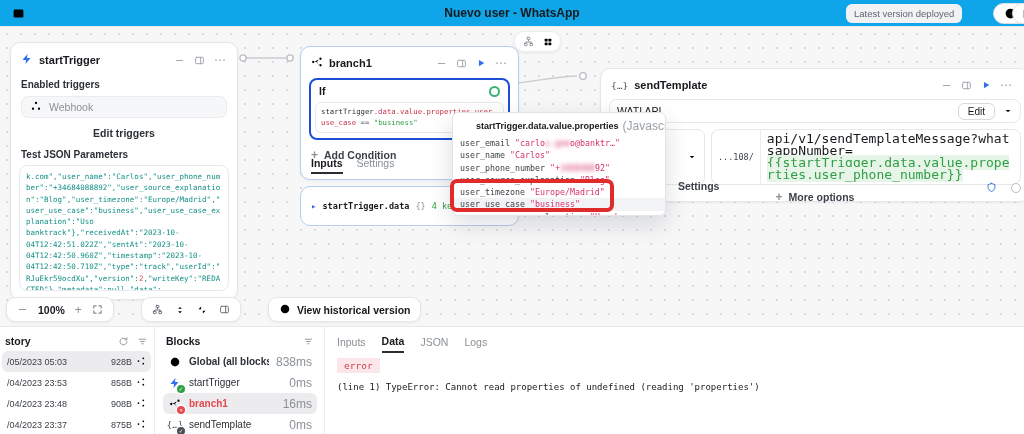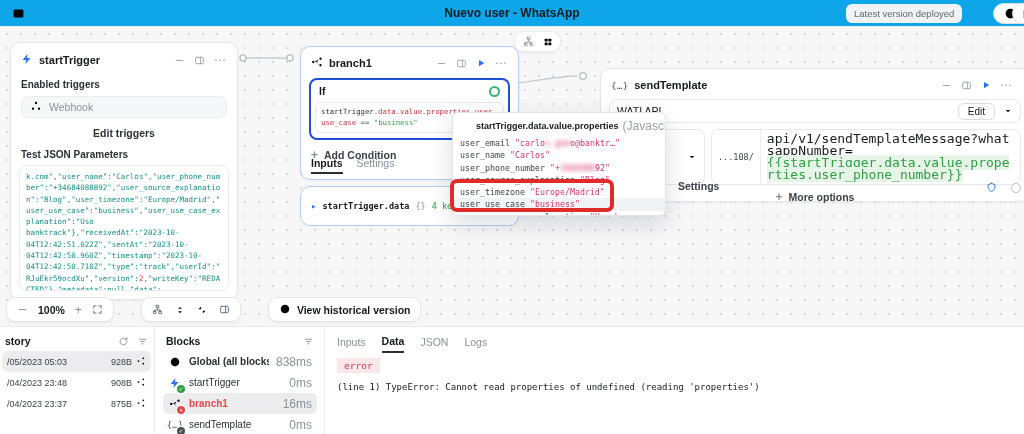--- a/index.html
+++ b/index.html
@@ -540,20 +540,27 @@
       </span>
     </div>
     <div class="h-row sel">
       <span class="h-date">/05/2023 05:03</span>
         <span class="h-size">928B</span>
       <span class="h-ic"><svg class="ic10" viewBox="0 0 24 24" stroke-width="1.8">
             <use href="#ic-share"></use>
           </svg></span>
     </div>
     <div class="h-row">
+      <span class="h-date">/04/2023 23:53</span>
+        <span class="h-size">858B</span>
+      <span class="h-ic"><svg class="ic10" viewBox="0 0 24 24" stroke-width="1.8">
+            <use href="#ic-share"></use>
+          </svg></span>
+    </div>
+    <div class="h-row">
       <span class="h-date">/04/2023 23:48</span>
         <span class="h-size">908B</span>
       <span class="h-ic"><svg class="ic10" viewBox="0 0 24 24" stroke-width="1.8">
             <use href="#ic-share"></use>
           </svg></span>
     </div>
     <div class="h-row">
       <span class="h-date">/04/2023 23:37</span>
         <span class="h-size">875B</span>
       <span class="h-ic"><svg class="ic10" viewBox="0 0 24 24" stroke-width="1.8">

